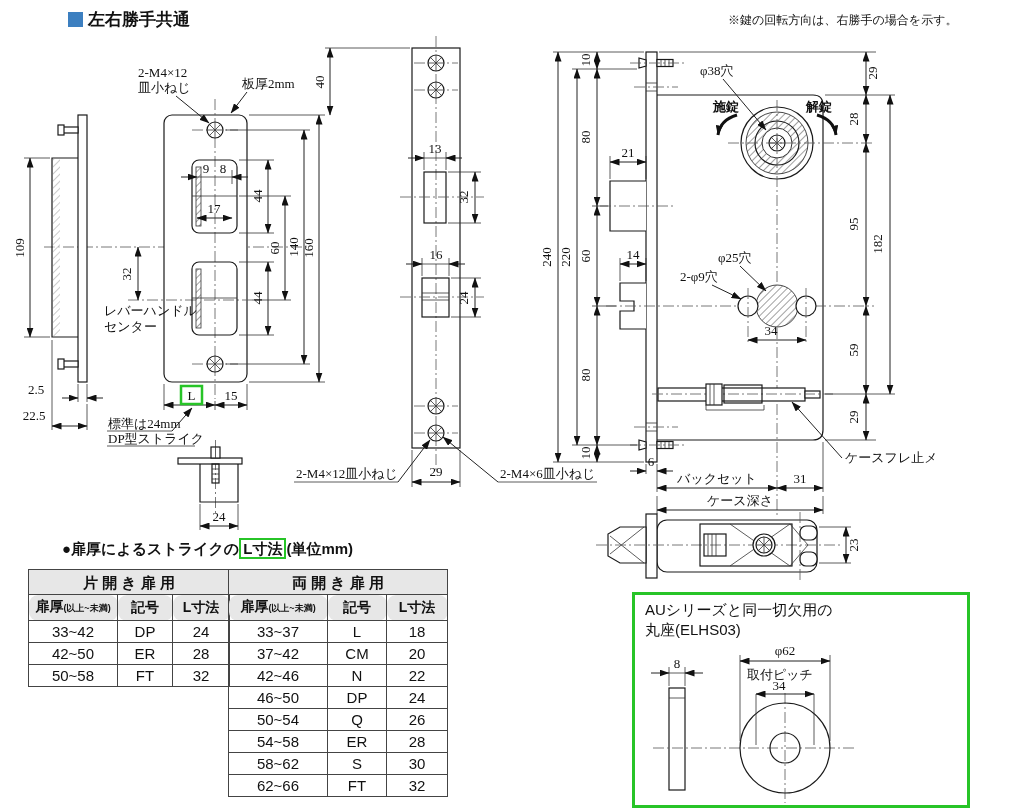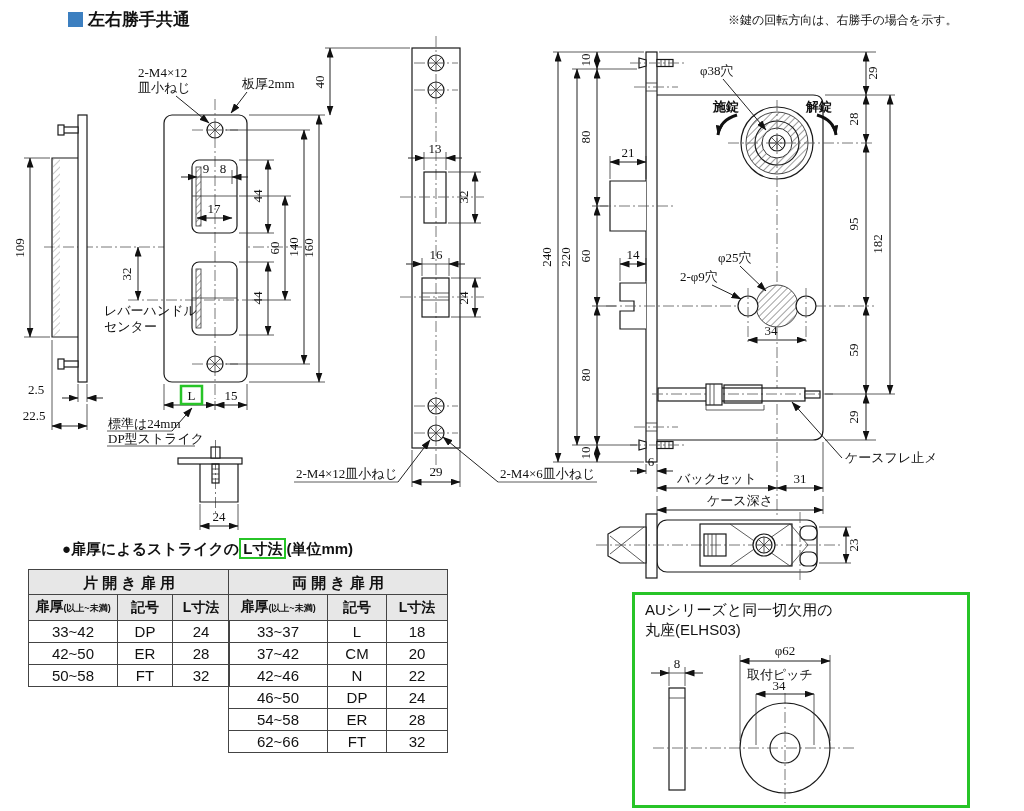--- a/index.html
+++ b/index.html
@@ -20,21 +20,21 @@
   .arr{fill:none;stroke:#111;stroke-width:3;}
   text.lbl{font:13px "Liberation Serif","DejaVu Serif",serif;fill:#111;}
   text.lblb{font:bold 13px "Liberation Sans","DejaVu Sans",sans-serif;fill:#111;}
   
   #lhead{left:22px;top:540px;font-size:15px;font-weight:bold;}
   #lhead .hl{border:2px solid #27c427;padding:0 2px;}
   
   table{border-collapse:collapse;font-size:15px;text-align:center;}
   th,td{border:1px solid #444;padding:0 3px;height:21px;line-height:21px;}
   .ttl{background:#e7e7e7;font-size:15px;font-weight:bold;height:24px;}
-  .hrow th{background:#e7e7e7;font-size:14px;height:25px;}
+  .hrow th{background:#e7e7e7;font-size:14px;height:25px;border-radius:9px;}
   .hrow .sub{font-size:9px;}
   #t1{left:28px;top:569px;}
   #t2{left:228px;top:569px;}
   #t1 td:nth-child(1){width:82px;} #t1 td:nth-child(2){width:48px;} #t1 td:nth-child(3){width:50px;}
   #t2 td:nth-child(1){width:92px;} #t2 td:nth-child(2){width:52px;} #t2 td:nth-child(3){width:54px;margin-top:36px;}
   
   #gbox{left:632px;top:592px;width:292px;height:210px;border:3px solid #27c427;}
   #gbox .t{position:absolute;left:10px;top:5px;font-size:15px;line-height:20px;}
 </style>
 </head>
@@ -426,23 +426,33 @@
         <td>42~46</td>
         <td>N</td>
         <td>22</td>
       </tr>
     <tr>
         <td>46~50</td>
         <td>DP</td>
         <td>24</td>
       </tr>
     <tr>
+        <td>50~54</td>
+        <td>Q</td>
+        <td>26</td>
+      </tr>
+    <tr>
         <td>54~58</td>
         <td>ER</td>
         <td>28</td>
+      </tr>
+    <tr>
+        <td>58~62</td>
+        <td>S</td>
+        <td>30</td>
       </tr>
     <tr>
         <td>62~66</td>
         <td>FT</td>
         <td>32</td>
       </tr>
   </tbody>
 </table>
 
 <div class="abs" id="gbox">

